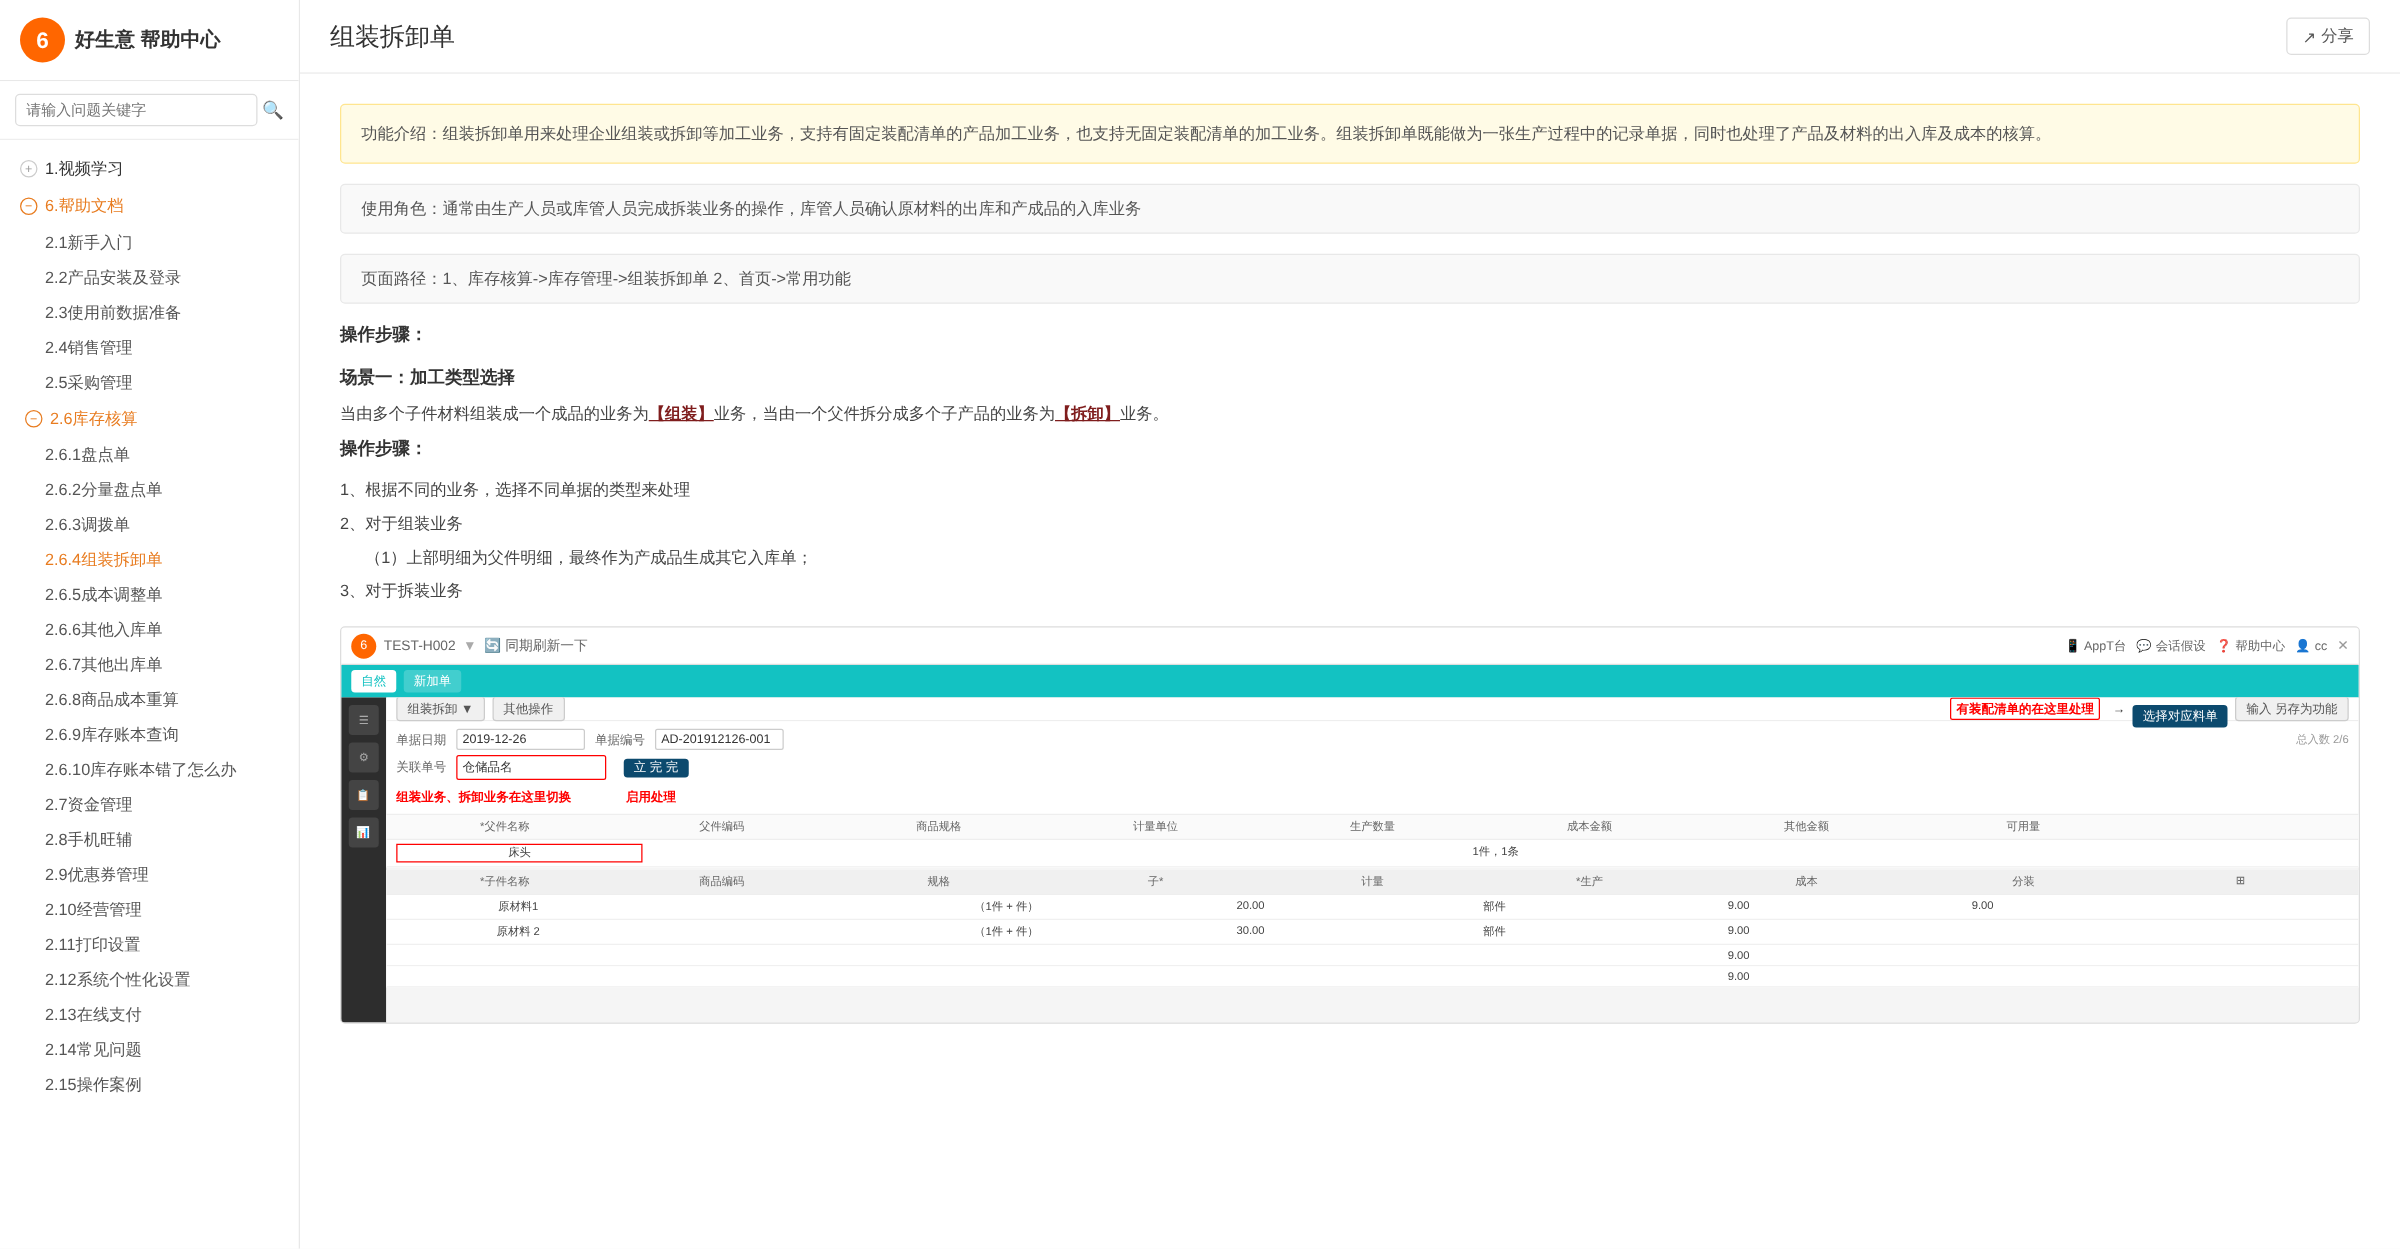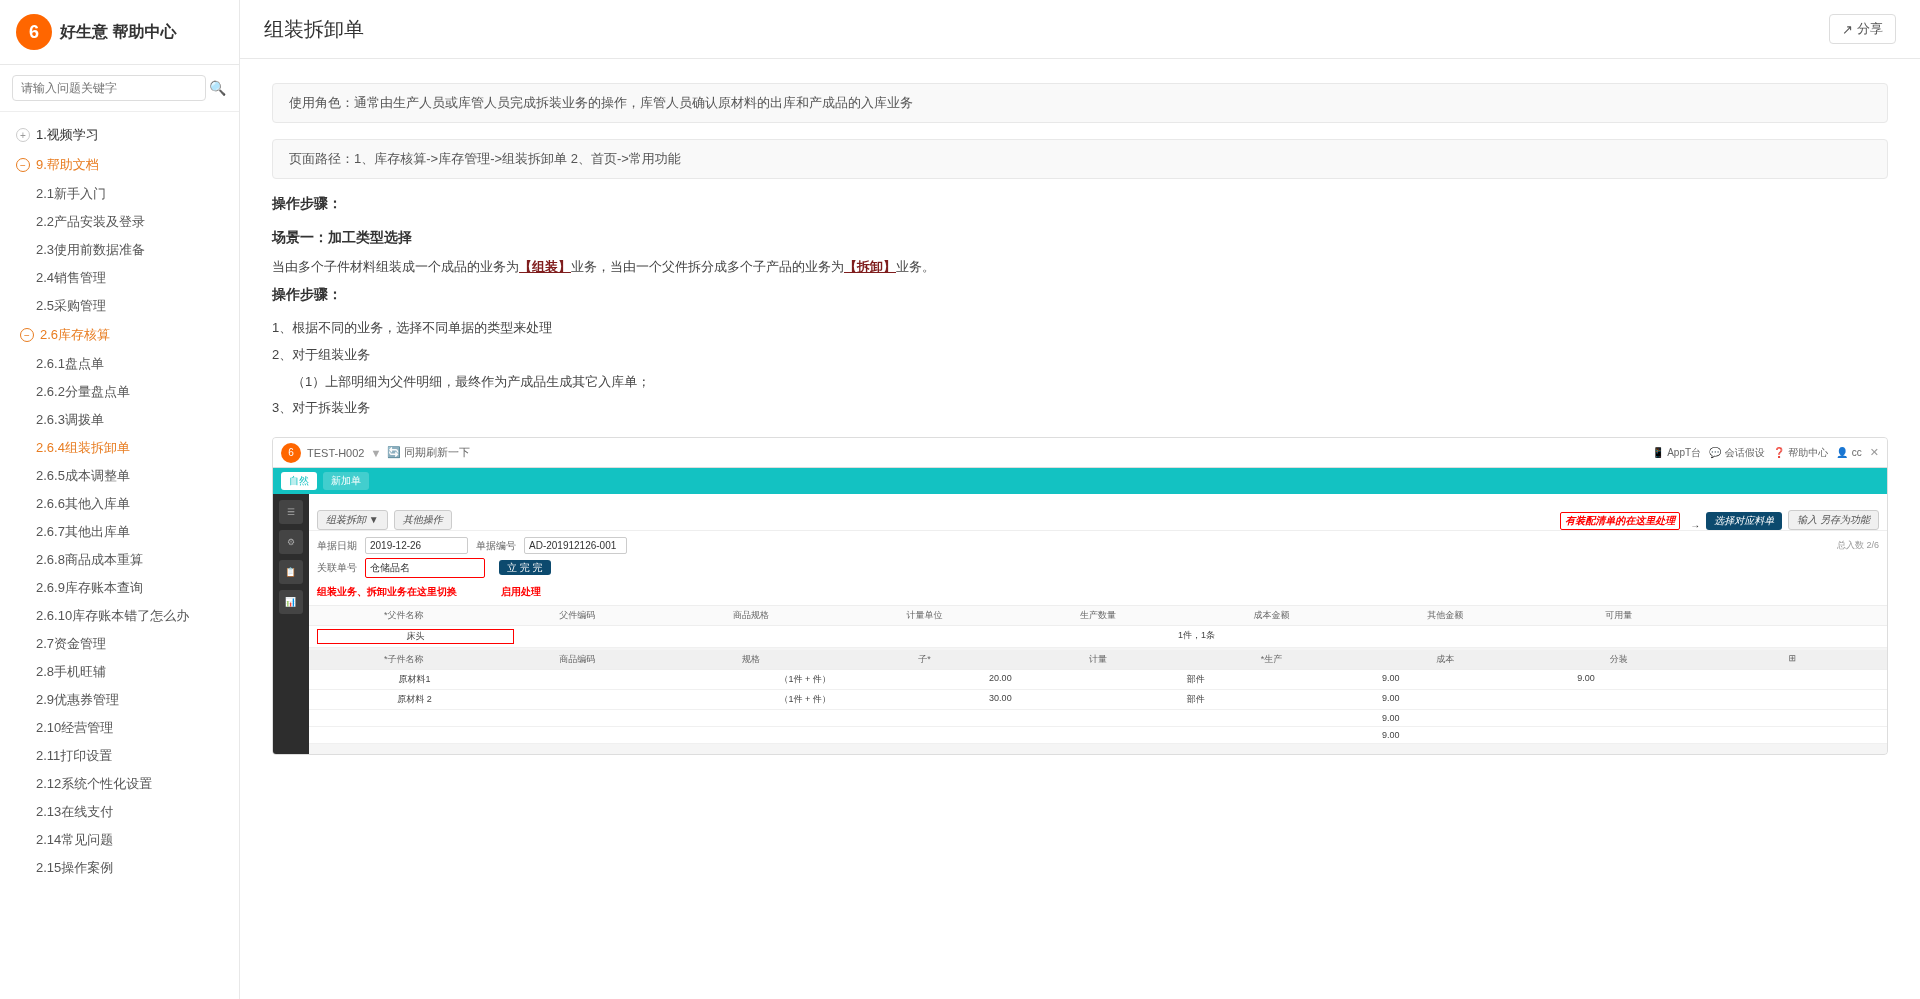--- a/index.html
+++ b/index.html
@@ -234,28 +234,27 @@
       color: #aaa;
       font-size: 9px;
     }
     .ss-content {
       flex: 1;
       background: #f5f5f5;
       overflow: hidden;
     }
     .ss-toolbar {
       background: #fff;
-      height: 37px;
-      display: flex;
-      align-items: flex-end;
+      height: 19px;
+      display: flex;
+      align-items: center;
       padding: 0 8px;
       border-bottom: 1px solid #eee;
       gap: 6px;
       font-size: 10px;
-      font-style: italic;
     }
     .ss-btn-gray {
       background: #f0f0f0;
       border: 1px solid #ccc;
       border-radius: 3px;
       padding: 2px 8px;
       font-size: 10px;
       color: #555;
     }
     .ss-btn-teal {
@@ -351,21 +350,21 @@
     <div class="nav-section">
       <div class="nav-section-header">
         <span class="plus-icon">+</span>
         <span>1.视频学习</span>
       </div>
     </div>
 
     <div class="nav-section">
       <div class="nav-section-header active">
         <span class="minus-icon">−</span>
-        <span>9.帮助文档</span>
+        <span>6.帮助文档</span>
       </div>
       <div class="nav-sub-items">
         <div class="nav-sub-item">2.1新手入门</div>
         <div class="nav-sub-item">2.2产品安装及登录</div>
         <div class="nav-sub-item">2.3使用前数据准备</div>
         <div class="nav-sub-item">2.4销售管理</div>
         <div class="nav-sub-item">2.5采购管理</div>
 
         <div class="nav-section-header active" style="padding-left:20px;">
           <span class="minus-icon">−</span>
@@ -403,20 +402,23 @@
   <div id="topbar">
     <h1 id="page-title">组装拆卸单</h1>
     <button class="share-btn">
       <span style="margin-right:4px;">↗</span>
       <span>分享</span>
     </button>
   </div>
 
   <div id="content-area">
 
+    <div class="info-box">
+      <span>功能介绍：组装拆卸单用来处理企业组装或拆卸等加工业务，支持有固定装配清单的产品加工业务，也支持无固定装配清单的加工业务。组装拆卸单既能做为一张生产过程中的记录单据，同时也处理了产品及材料的出入库及成本的核算。</span>
+    </div>
 
     <div class="info-box-plain">
       <span>使用角色：通常由生产人员或库管人员完成拆装业务的操作，库管人员确认原材料的出库和产成品的入库业务</span>
     </div>
 
     <div class="info-box-plain">
       <span>页面路径：1、库存核算-&gt;库存管理-&gt;组装拆卸单 2、首页-&gt;常用功能</span>
     </div>
 
     <div class="section-title">操作步骤：</div>

